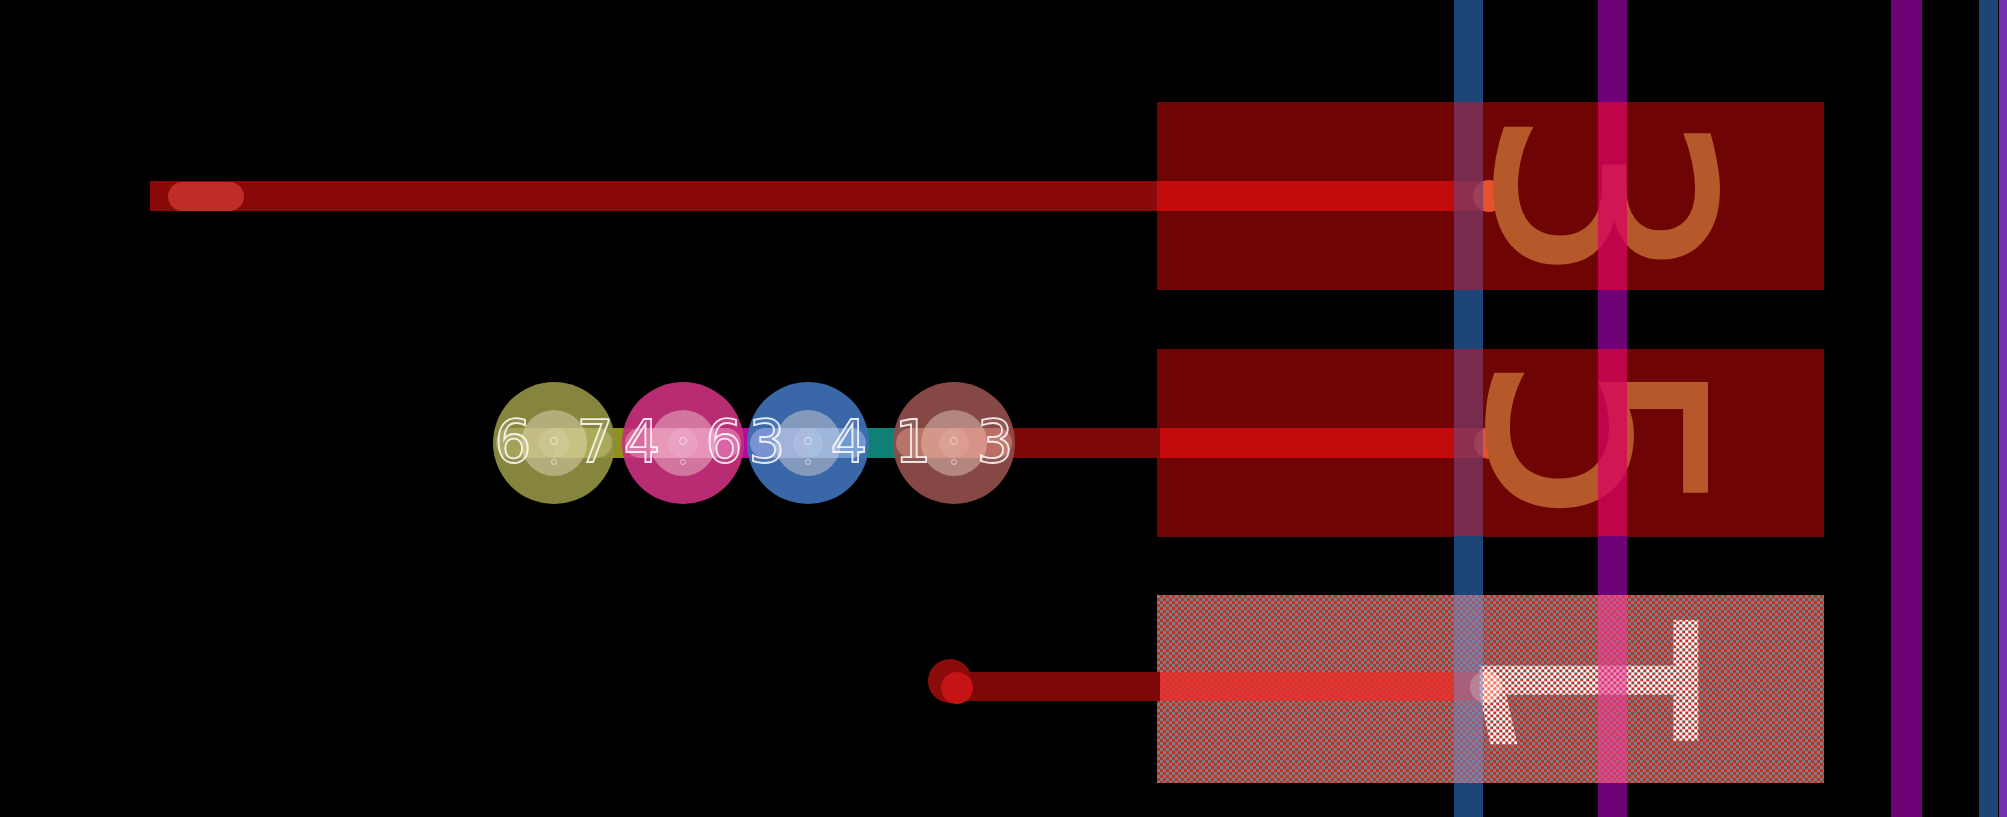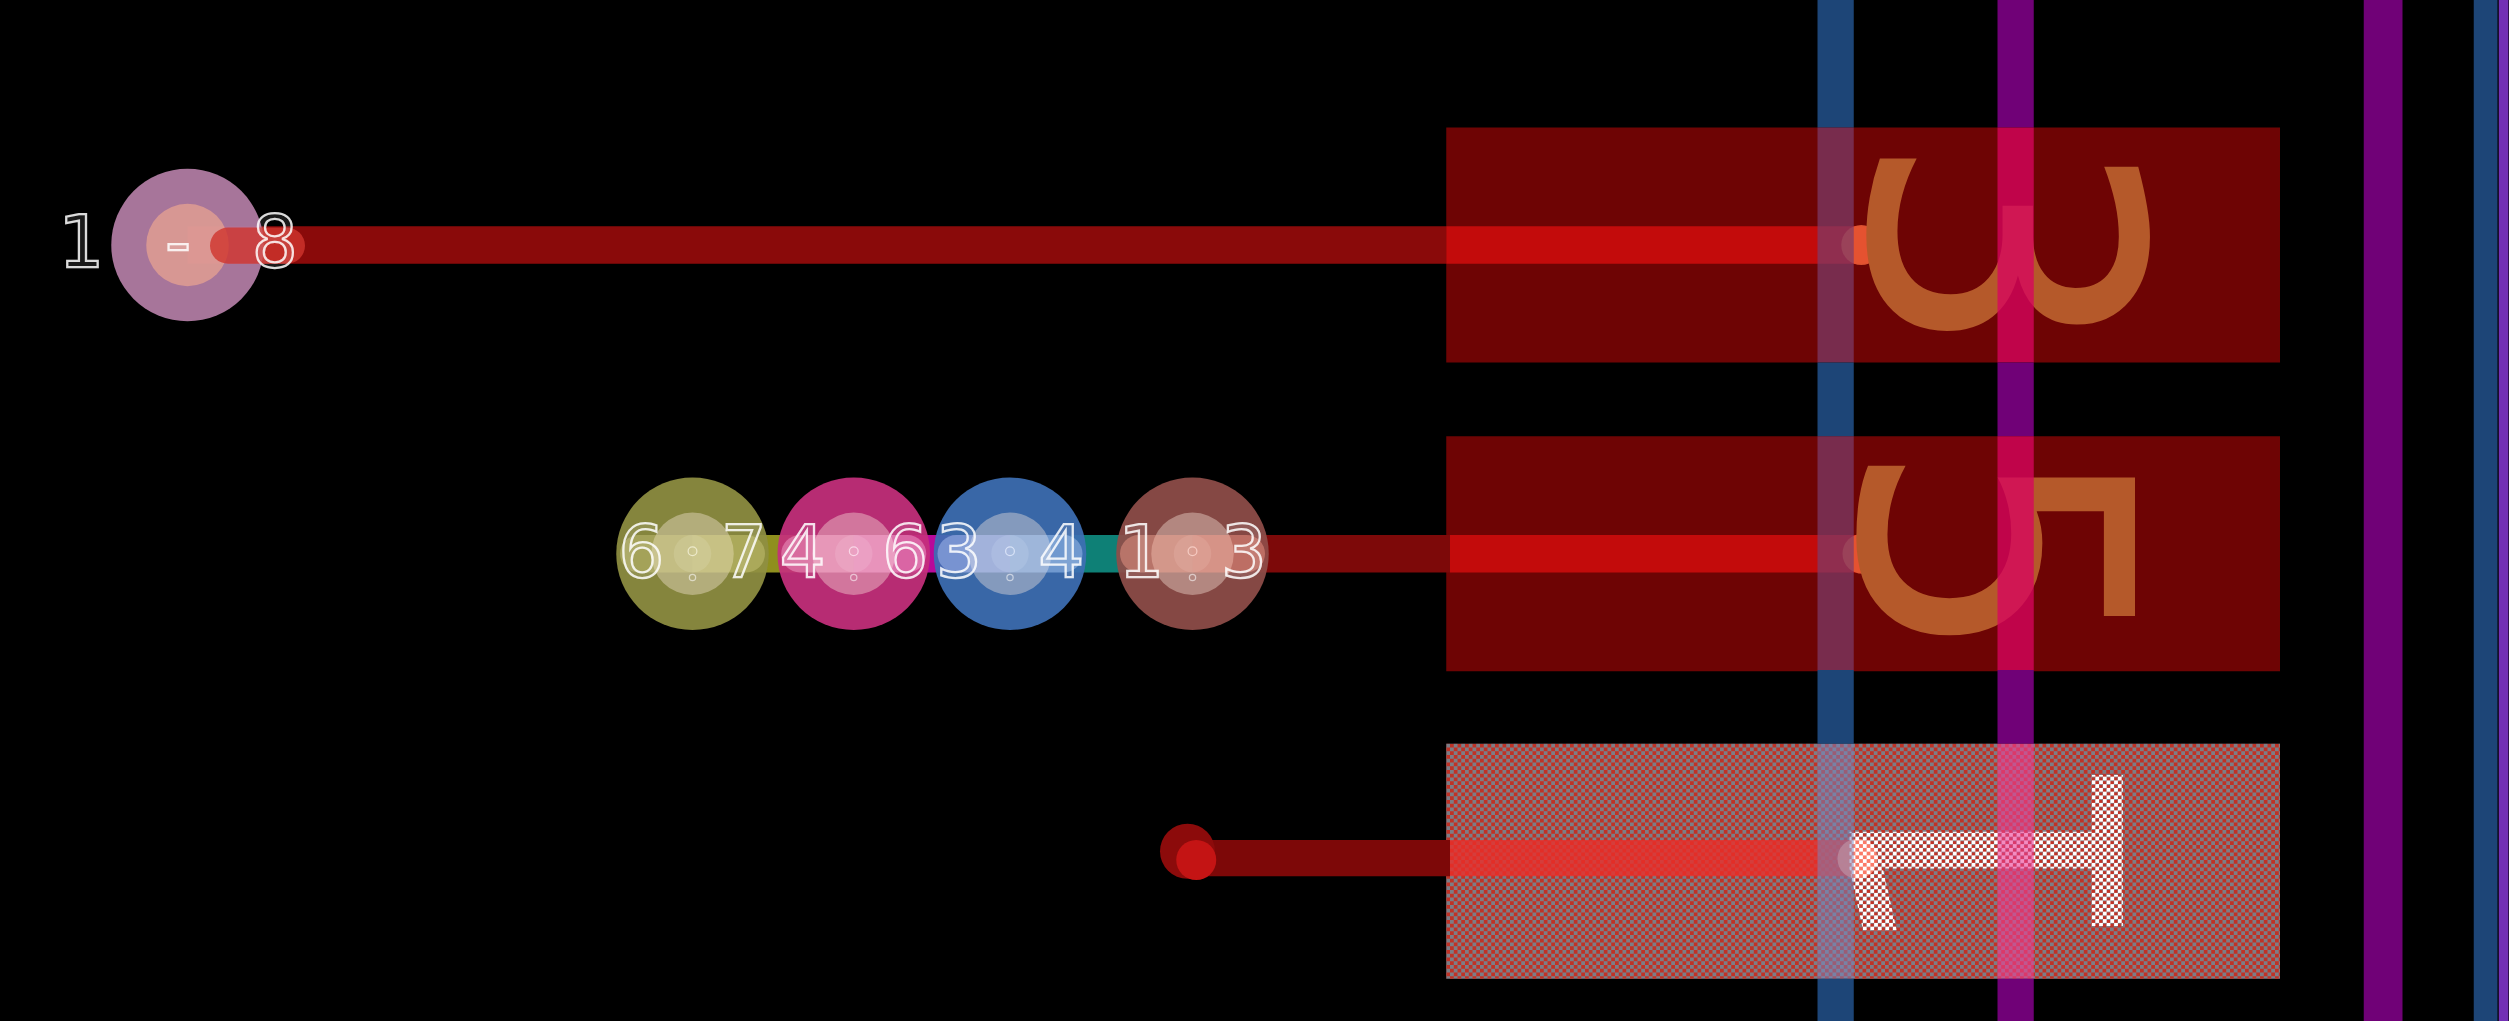--- a/index.html
+++ b/index.html
@@ -107,25 +107,20 @@
   <div class="tr" id="t1d"></div>
   <div class="tr" id="t2d"></div>
   <div class="tr" id="t3d"></div>
   <div id="t3capD"></div>
   <div id="t3capB"></div>
 
   <div class="tr" id="segOlive"></div>
   <div class="tr" id="segMag"></div>
   <div class="tr" id="segTeal"></div>
 
-  <div class="via" id="pth">
-    <div class="outer"></div>
-    <div class="mid"></div>
-    <div class="sdigit" id="pthLabel">1 - 8</div>
-  </div>
 
   <div class="via" id="viaA">
     <div class="outer"></div>
     <div class="mid"></div>
     <div class="core"></div>
     <div class="dot1"></div>
     <div class="dot2"></div>
     <div class="sdigit dL">6</div>
     <div class="sdigit dR">7</div>
   </div>

